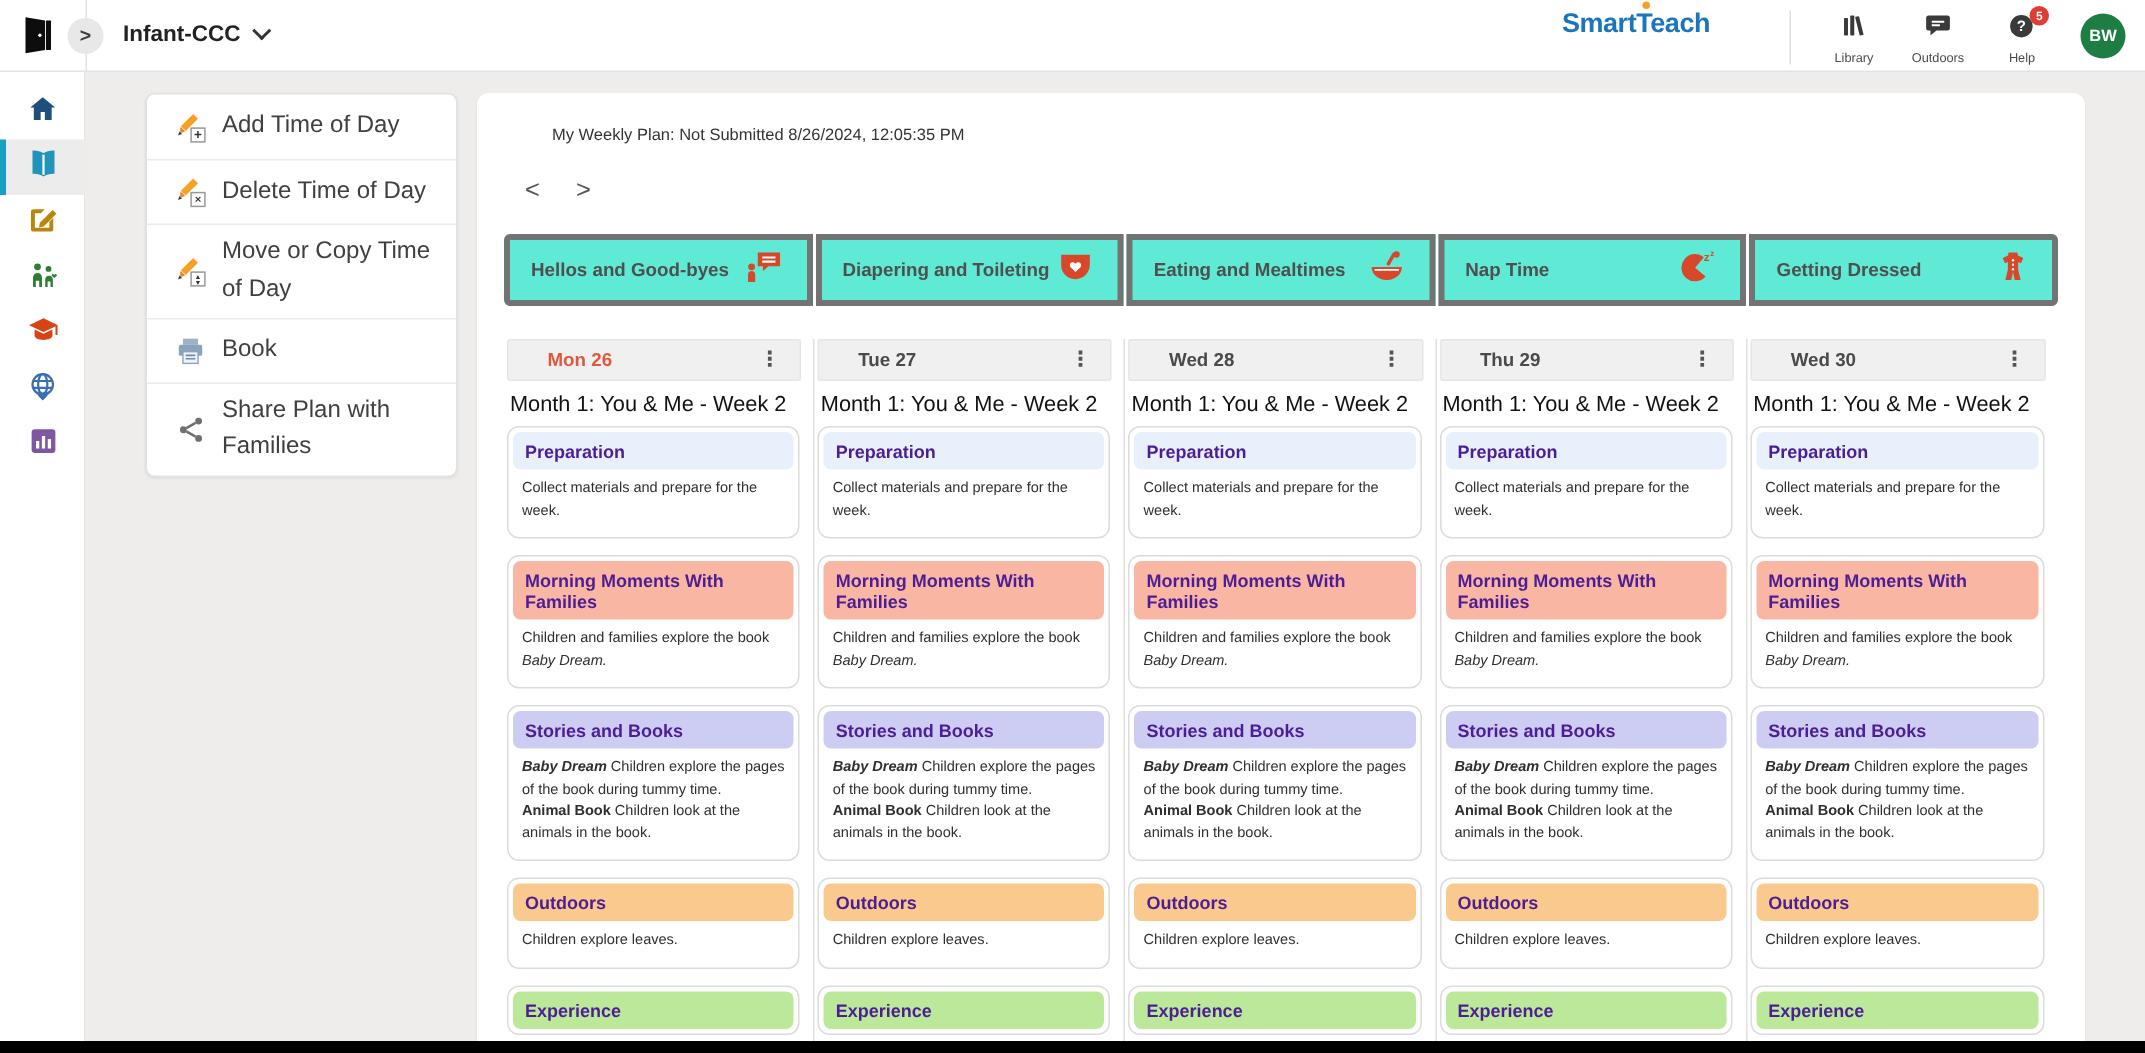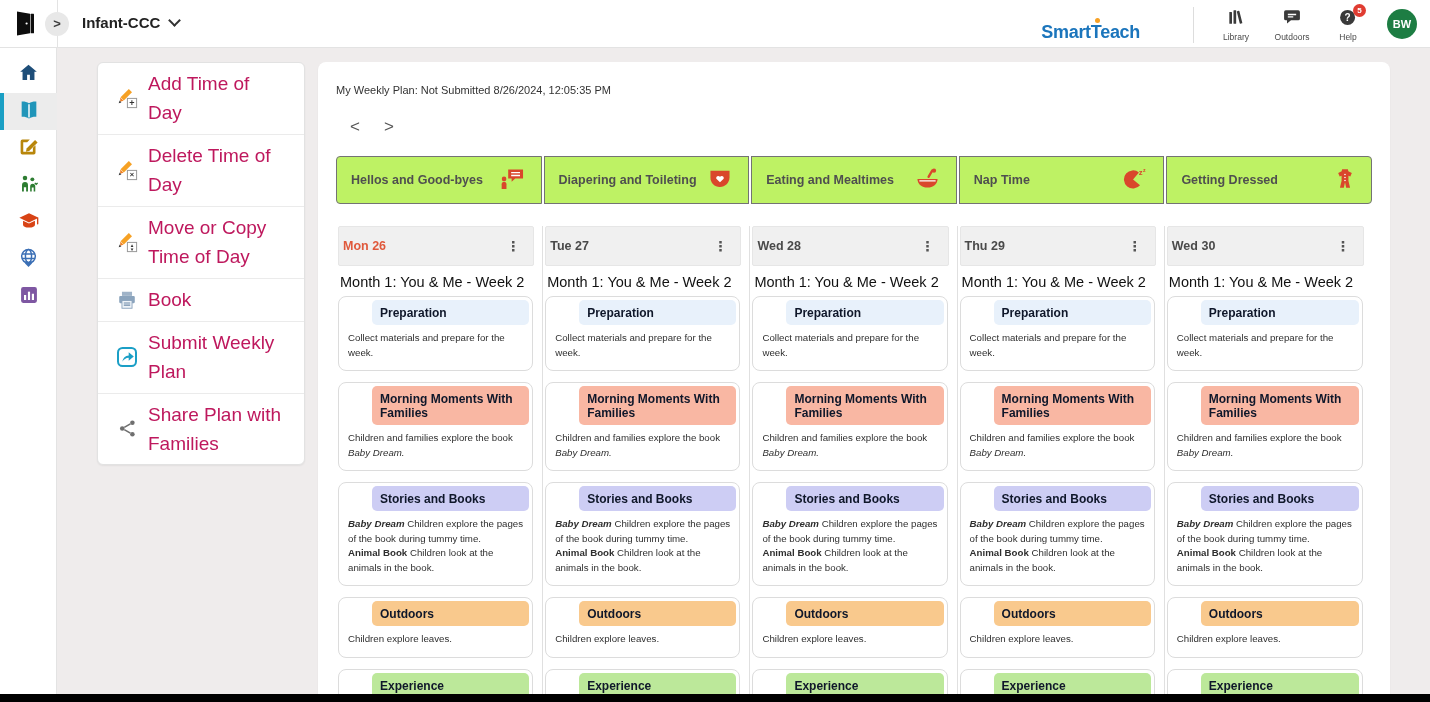--- a/index.html
+++ b/index.html
@@ -13,21 +13,21 @@
     border-bottom:1px solid #e3e3e3; z-index:6; }
   .door { position:absolute; left:13px; top:10px; }
   .side-divider-top { position:absolute; left:57px; top:0; width:1px; height:48px; background:#e3e3e3; }
   .expand-btn { position:absolute; left:45px; top:12px; width:24px; height:24px; border-radius:50%;
     background:#e8e8e8; border:none; color:#3c3c3c; font-weight:bold; font-size:13px; line-height:22px;
     text-align:center; cursor:pointer; z-index:7; }
   .workspace { position:absolute; left:82px; top:14px; display:flex; align-items:center; gap:10px; cursor:pointer; }
   .workspace .ws-label { font-weight:bold; font-size:15px; color:#222; }
   .chev-down { width:9px; height:9px; border-right:2px solid #333; border-bottom:2px solid #333;
     transform:rotate(45deg); margin-top:-5px; }
-  .brand { position:absolute; right:290px; top:22px; font-size:18px; font-weight:bold; letter-spacing:-0.3px; }
+  .brand { position:absolute; right:290px; top:5px; font-size:18px; font-weight:bold; letter-spacing:-0.3px; }
   .brand .b-blue { color:#1b75bc; }
   .brand .b-t { color:#1b75bc; position:relative; }
   .brand .b-t::before { content:""; position:absolute; left:4px; top:-4px; width:5px; height:5px;
     border-radius:50%; background:#f7a124; }
   .topnav { position:absolute; right:58px; top:4px; display:flex; align-items:flex-start; gap:8px; }
   .topnav-divider { width:1px; height:36px; background:#ddd; margin:3px 10px 0 0; }
   .nav-item { width:48px; text-align:center; cursor:pointer; position:relative; padding-top:3px; }
   .nav-item .nv-label { display:block; font-size:8.5px; color:#4a4a4a; margin-top:1px; }
   .nav-badge { position:absolute; top:0px; right:6px; min-width:13px; height:13px; border-radius:7px;
     background:#e03c31; color:#fff; font-size:8px; font-weight:bold; line-height:13px; padding:0 2px; }
@@ -40,48 +40,48 @@
   .side-item { width:57px; height:37px; display:flex; align-items:center; justify-content:center;
     cursor:pointer; position:relative; }
   .side-item.active { background:#ececec; }
   .side-item.active::before { content:""; position:absolute; left:0; top:0; width:4px; height:100%; background:#1a9fc4; }
   
   .action-panel { position:absolute; left:97px; top:62px; width:208px; background:#fff;
     border:1px solid #e2e2e2; border-radius:6px; box-shadow:0 1px 2px rgba(0,0,0,.06); z-index:4; }
   .action-row { display:flex; align-items:center; min-height:43px; padding:6px 8px; cursor:pointer; }
   .action-row + .action-row { border-top:1px solid #ebebeb; }
   .action-icon { width:42px; display:flex; justify-content:center; flex:0 0 42px; }
-  .action-label { font-size:19px; color:#be185d; line-height:1.55; width:140px; }
+  .action-label { font-size:16px; color:#404040; line-height:1.55; width:140px; }
   
   .main-panel { position:absolute; left:318px; top:62px; width:1072px; bottom:8px; background:#fff;
     border-radius:8px 8px 0 0; box-shadow:0 1px 2px rgba(0,0,0,.06); padding:0 18px; overflow:hidden; }
-  .status-line { margin-top:22px; font-size:11px; color:#333; }
+  .status-line { margin-top:22px; font-size:11px; color:#333;margin-left:32px; }
   .weeknav { display:flex; align-items:center; margin-top:14px; height:34px; }
   .weeknav .wn-prev, .weeknav .wn-next { width:40px; font-size:17px; color:#555; cursor:pointer; }
   .weeknav .wn-prev { text-align:left; padding-left:14px; }
   .weeknav .wn-next { text-align:right; padding-right:22px; }
   .weeknav .wn-title { flex:1; text-align:center; font-size:17px; font-weight:bold; color:#222; }
   .cat-row { display:grid; grid-template-columns:repeat(5,1fr); gap:2px; margin-top:12px; }
-  .cat-cell { background:#bef264; border:1px solid #737373; height:48px; display:flex; align-items:center;
+  .cat-cell { background:#5eead4; border:4px solid #737373; height:48px; display:flex; align-items:center;
     justify-content:space-between; padding:0 16px 0 14px; }
   .cat-cell:first-child { border-radius:4px 0 0 4px; }
   .cat-cell:last-child { border-radius:0 4px 4px 0; }
   .cat-label { font-size:12.5px; font-weight:bold; color:#4f4f4f; }
   
   .days-grid { display:grid; grid-template-columns:repeat(5,1fr); margin-top:22px; height:470px; }
   .day-col { border-right:1px solid #e0e0e0; padding:0 1px; }
   .day-col:last-child { border-right:none; }
-  .day-head { background:#f0f0f0; border:1px solid #e6e6e6; border-radius:2px; height:40px; margin:0 7px 0 1px;
-    display:flex; align-items:center; justify-content:space-between; padding:0 10px 0 4px; }
+  .day-head { background:#f0f0f0; border:1px solid #e6e6e6; border-radius:2px; height:28px; margin:0 7px 0 1px;
+    display:flex; align-items:center; justify-content:space-between; padding:0 10px 0 26px; }
   .day-label { font-size:12.5px; font-weight:bold; color:#4a4a4a; }
   .day-label.today { color:#e0593c; }
   .kebab { font-family:"DejaVu Sans", sans-serif; font-size:14px; color:#555; cursor:pointer; padding:0 3px; font-weight:bold; }
   .week-title { font-size:14.5px; color:#111; padding:8px 2px 6px 3px; }
   .card { background:#fff; border:1px solid #dcdcdc; border-radius:8px; margin:0 8px 11px 1px; padding:3px; cursor:pointer; }
-  .card-head { border-radius:5px; padding:6px 8px 5px 8px; font-size:12px; font-weight:bold; color:#0f172a;margin-left:30px; }
+  .card-head { border-radius:5px; padding:6px 8px 5px 8px; font-size:12px; font-weight:bold; color:#4c1d95; }
   .card-body { padding:6px 6px 7px 6px; font-size:9.7px; color:#2f2f2f; line-height:1.5; }
   .card-body .seg-b { font-weight:bold; }
   .card-body .seg-i { font-style:italic; }
   
   .bottom-bar { position:absolute; left:0; bottom:0; width:100%; height:8px; background:#000; z-index:10; }
 </style>
 </head>
 <body>
 
 <div class="topbar">
@@ -220,29 +220,20 @@
     <div class="action-row">
       <span class="action-icon">
         <svg width="22" height="22" viewBox="0 0 24 24">
           <rect x="6.5" y="3" width="11" height="4.5" fill="#9fb3c8"></rect>
           <rect x="3.5" y="7.5" width="17" height="8" rx="1.2" fill="#8ba4bd"></rect>
           <rect x="6.5" y="12.5" width="11" height="8.5" fill="#eef3f8" stroke="#8ba4bd"></rect>
           <path stroke="#6d8aa8" stroke-width="1.2" d="M8.5 15.2h7M8.5 17.6h7" fill="none"></path>
         </svg>
       </span>
       <span class="action-label">Book</span>
-    </div>
-    <div class="action-row">
-      <span class="action-icon">
-        <svg width="24" height="24" viewBox="0 0 24 24">
-          <rect x="3" y="3" width="18" height="18" rx="4.5" fill="none" stroke="#1b9fc6" stroke-width="2"></rect>
-          <path fill="#1b9fc6" d="M7.3 16.8c.6-3.9 3-6.1 6.4-6.4V7.2l5.1 4.3-5.1 4.3v-3c-2.8.2-4.8 1.5-6.4 4z"></path>
-        </svg>
-      </span>
-      <span class="action-label">Submit Weekly Plan</span>
     </div>
     <div class="action-row">
       <span class="action-icon">
         <svg width="21" height="21" viewBox="0 0 24 24">
           <g fill="#6f6f6f">
             <circle cx="17.6" cy="5.4" r="2.6"></circle>
             <circle cx="6" cy="12" r="2.6"></circle>
             <circle cx="17.6" cy="18.6" r="2.6"></circle>
           </g>
           <path stroke="#6f6f6f" stroke-width="1.9" d="M8.3 10.7l7-4M8.3 13.3l7 4" fill="none"></path>

